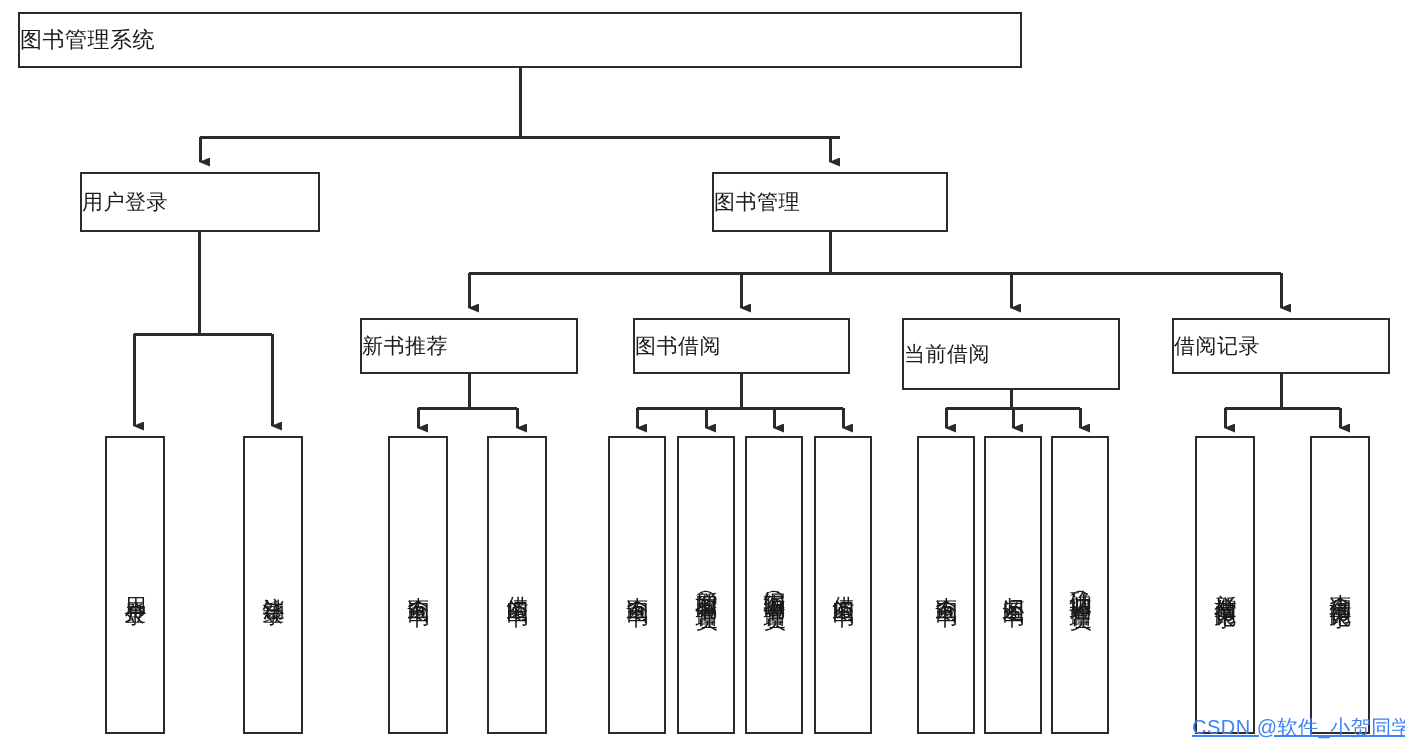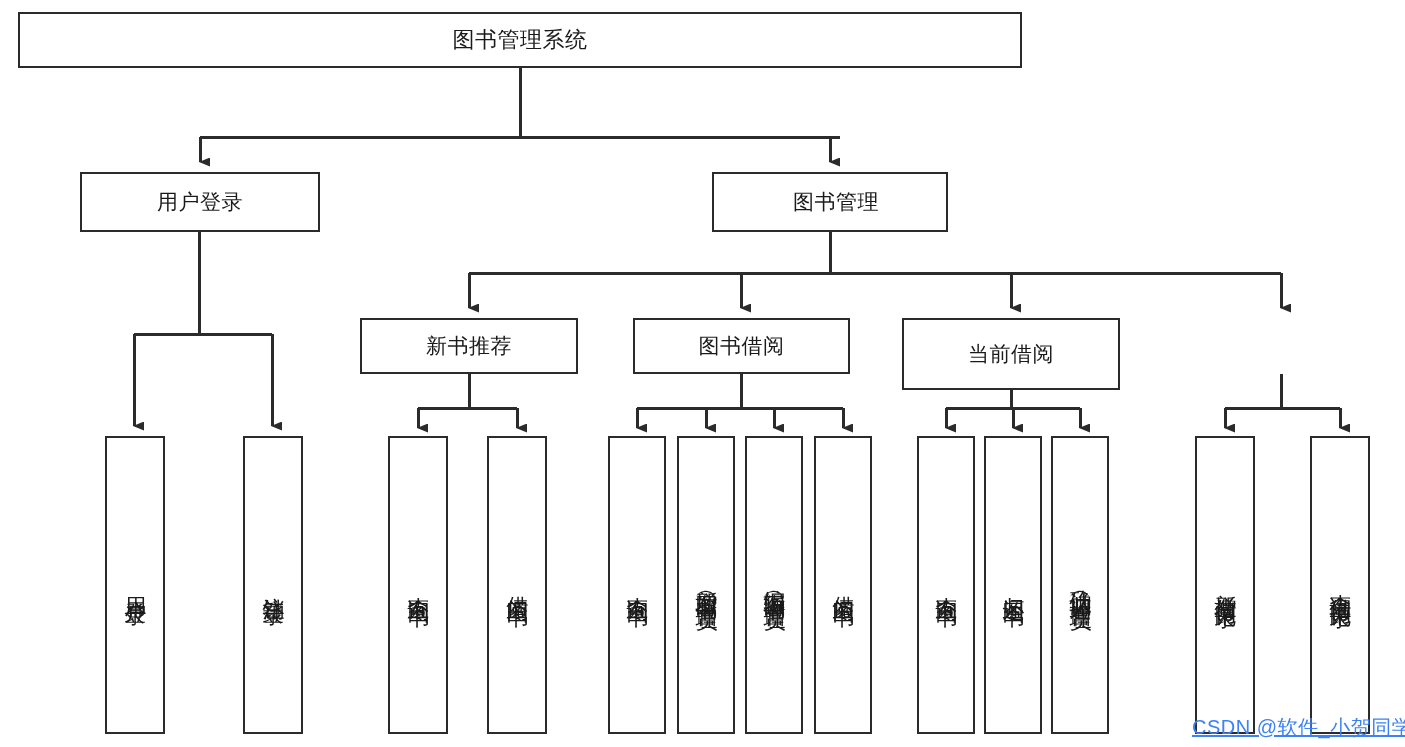--- a/index.html
+++ b/index.html
@@ -24,21 +24,20 @@
     width: 1405px;
     height: 747px;
   }
   .node {
     position: absolute;
     box-sizing: border-box;
     background: #ffffff;
     border: 2px solid #2b2b2b;
     display: flex;
     align-items: center;
-    justify-content: center;
     text-align: center;
     color: #1a1a1a;
   }
   .node-label {
     display: block;
     line-height: 1.18;
     letter-spacing: 0.5px;
   }
   .node.horiz .node-label {
     font-size: 21px;
@@ -124,36 +123,39 @@
   </svg>
 
   <div class="node horiz root" style="left:18px; top:12px; width:1004px; height:56px;">
     <span class="node-label">图书管理系统</span>
   </div>
 
   <div class="node horiz" style="left:80px; top:172px; width:240px; height:60px;">
     <span class="node-label">用户登录</span>
   </div>
 
-  <div class="node horiz" style="left:712px; top:172px; width:236px; height:60px;padding-left:12px;">
+  <div class="node horiz" style="left:712px; top:172px; width:236px; height:60px;">
     <span class="node-label">图书管理</span>
   </div>
 
   <div class="node horiz" style="left:633px; top:318px; width:217px; height:56px;">
     <span class="node-label">图书借阅</span>
   </div>
 
   <div class="node horiz" style="left:360px; top:318px; width:218px; height:56px;">
     <span class="node-label">新书推荐</span>
   </div>
 
   <div class="node horiz" style="left:902px; top:318px; width:218px; height:72px;">
     <span class="node-label">当前借阅</span>
   </div>
 
+  <div class="node horiz" style="left:1172px; top:318px; width:218px; height:56px;">
+    <span class="node-label">借阅记录</span>
+  </div>
 
   <div class="node vert" style="left:105px; top:436px; width:60px; height:298px;">
     <span class="node-label">用户登录</span>
   </div>
 
   <div class="node vert" style="left:243px; top:436px; width:60px; height:298px;">
     <span class="node-label">注销登录</span>
   </div>
 
   <div class="node vert" style="left:388px; top:436px; width:60px; height:298px;">

